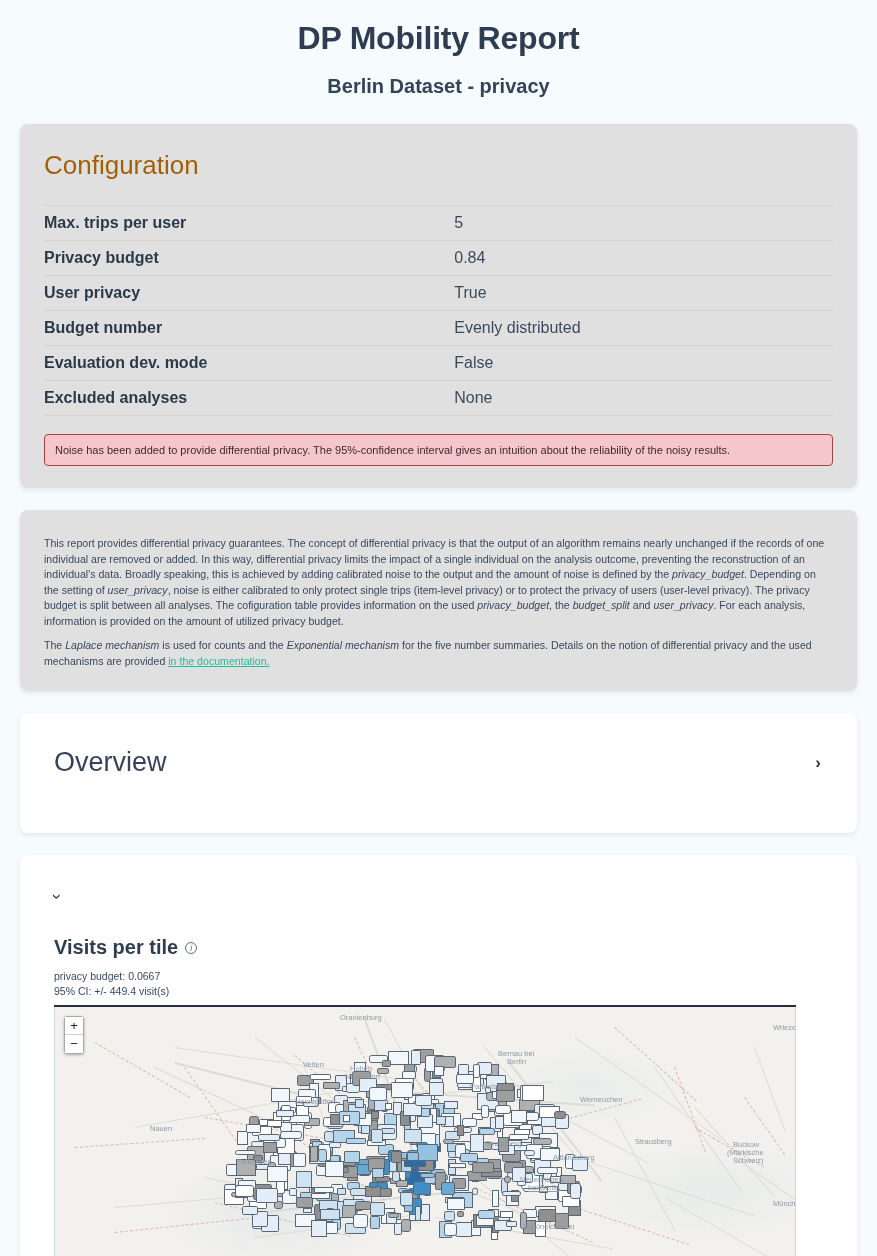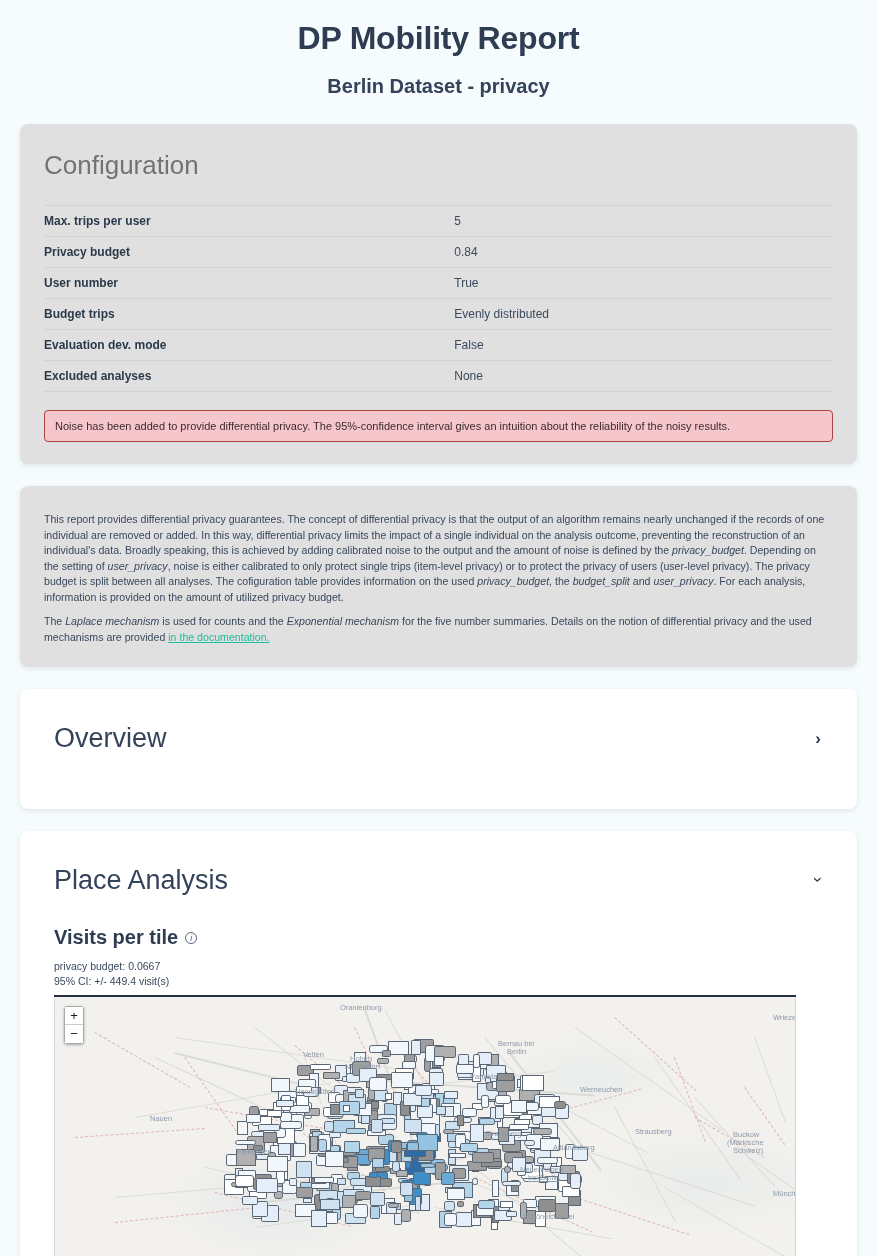--- a/index.html
+++ b/index.html
@@ -47,29 +47,29 @@
     padding: 26px 24px 22px 24px;
   }
   .card-white {
     background: #ffffff;
     padding: 0;
   }
 
   .section-heading {
     font-size: 26px;
     font-weight: 400;
-    color: #737373;
+    color: #a16207;
     margin-bottom: 24px;
   }
 
   
   table.config { width: 100%; border-collapse: collapse; }
   table.config td {
     padding: 8px 0 8px 0;
-    font-size: 12px;
+    font-size: 16px;
     vertical-align: middle;
     border-bottom: 1px solid #d2d2d2;
   }
   table.config tr:first-child td { border-top: 1px solid #d2d2d2; }
   td.cfg-key { font-weight: 700; color: #2b3a4a; width: 52%; padding-left: 6px; }
   td.cfg-val { font-weight: 400; color: #3a4a5e; }
 
   
   .alert {
     margin-top: 18px;
@@ -220,25 +220,25 @@
       <tbody id="config-rows">
           <tr>
             <td class="cfg-key">Max. trips per user</td>
             <td class="cfg-val">5</td>
           </tr>
           <tr>
             <td class="cfg-key">Privacy budget</td>
             <td class="cfg-val">0.84</td>
           </tr>
           <tr>
-            <td class="cfg-key">User number</td>
+            <td class="cfg-key">User privacy</td>
             <td class="cfg-val">True</td>
           </tr>
           <tr>
-            <td class="cfg-key">Budget trips</td>
+            <td class="cfg-key">Budget number</td>
             <td class="cfg-val">Evenly distributed</td>
           </tr>
           <tr>
             <td class="cfg-key">Evaluation dev. mode</td>
             <td class="cfg-val">False</td>
           </tr>
           <tr>
             <td class="cfg-key">Excluded analyses</td>
             <td class="cfg-val">None</td>
           </tr>
@@ -256,21 +256,20 @@
 
   <div class="card card-white" style="margin-top:22px;height:120px;">
     <div class="panel-head">
       <span class="panel-title">Overview</span>
       <span class="chev">›</span>
     </div>
   </div>
 
   <div class="card card-white" style="margin-top:22px;">
     <div class="panel-head">
-      <span class="panel-title">Place Analysis</span>
       <span class="chev chev-down">›</span>
     </div>
     <div class="panel-body">
       <div class="analysis-title">
         <span>Visits per tile</span>
         <span class="info-icon">i</span>
       </div>
       <div class="meta-line">privacy budget: 0.0667</div>
       <div class="meta-line">95% CI: +/- 449.4 visit(s)</div>
       <div class="map-rule"></div>

